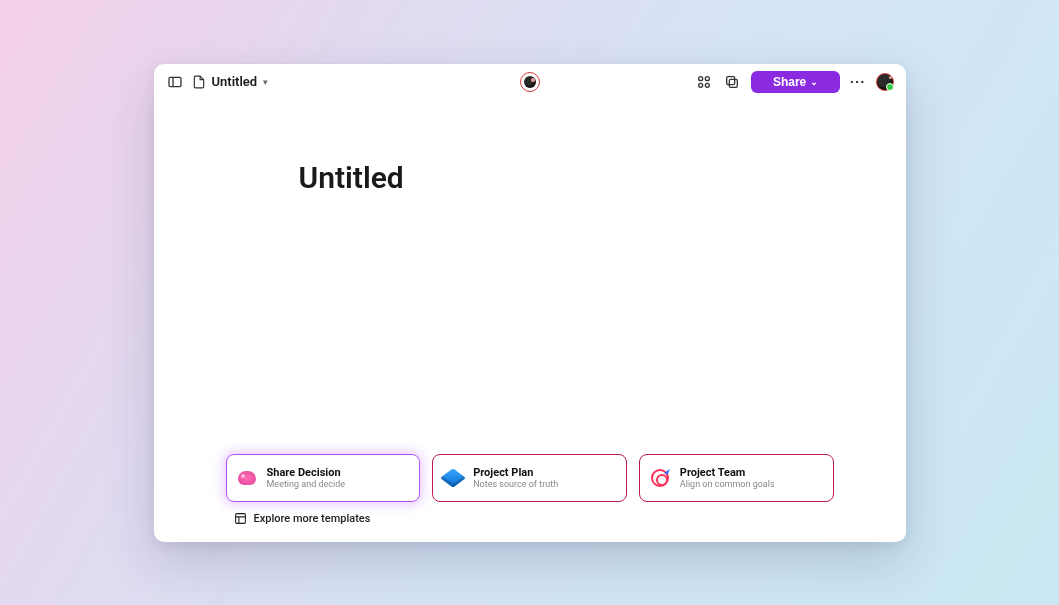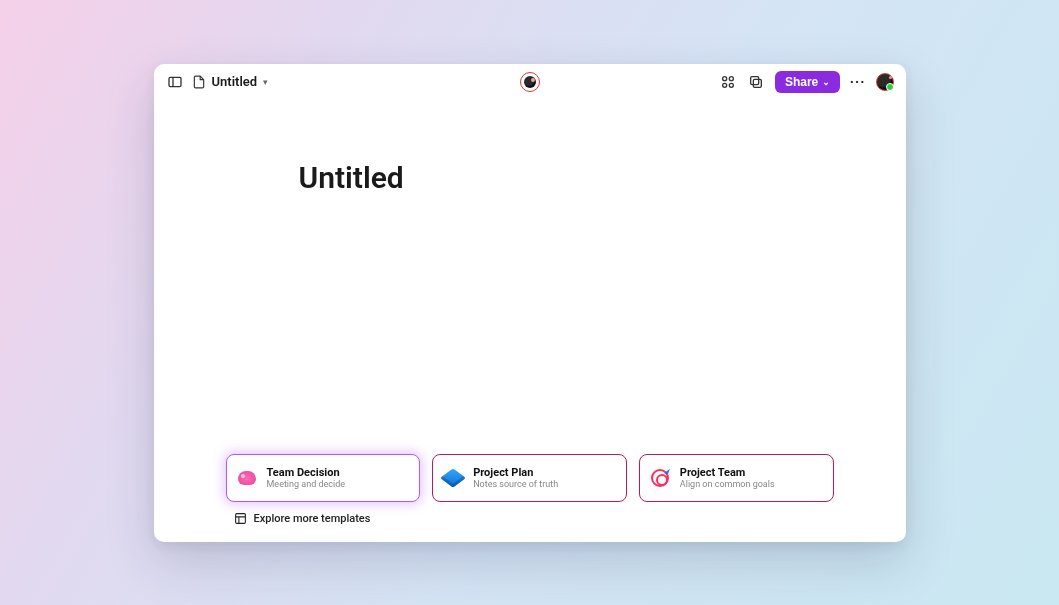--- a/index.html
+++ b/index.html
@@ -47,21 +47,21 @@
     position:relative;
   }
   .workspace-badge-inner::after{
     content:""; position:absolute; top:2px; right:1px; width:4px; height:4px; background:#e9a1a1; border-radius:50%;
   }
   .share-btn {
     background:#8a2be2;
     color:#fff;
     border:none;
     border-radius:6px;
-    padding:4px 10px;
+    padding:4px 22px;
     font-size:12px;
     font-weight:600;
     display:flex; align-items:center; gap:4px;
     cursor:pointer;
   }
   .share-btn .chev { font-size:9px; }
   .more-btn { font-size:14px; color:#222; cursor:pointer; letter-spacing:1px; font-weight:700; }
   .avatar {
     width:18px; height:18px; border-radius:50%;
     background: radial-gradient(circle at 40% 35%, #2a2a2a 45%, #111 60%);
@@ -188,21 +188,21 @@
 
   <div class="content">
     <div class="page-title">Untitled</div>
 
     <div class="templates-row">
       <div class="tpl-card active">
         <div class="tpl-icon">
             <div class="ic-brain"></div>
           </div>
         <div class="tpl-text">
-          <div class="tpl-title">Team Decision</div>
+          <div class="tpl-title">Share Decision</div>
           <div class="tpl-sub">Meeting and decide</div>
         </div>
       </div>
       <div class="tpl-card">
         <div class="tpl-icon">
             <div class="ic-cube"></div>
           </div>
         <div class="tpl-text">
           <div class="tpl-title">Project Plan</div>
           <div class="tpl-sub">Notes source of truth</div>

